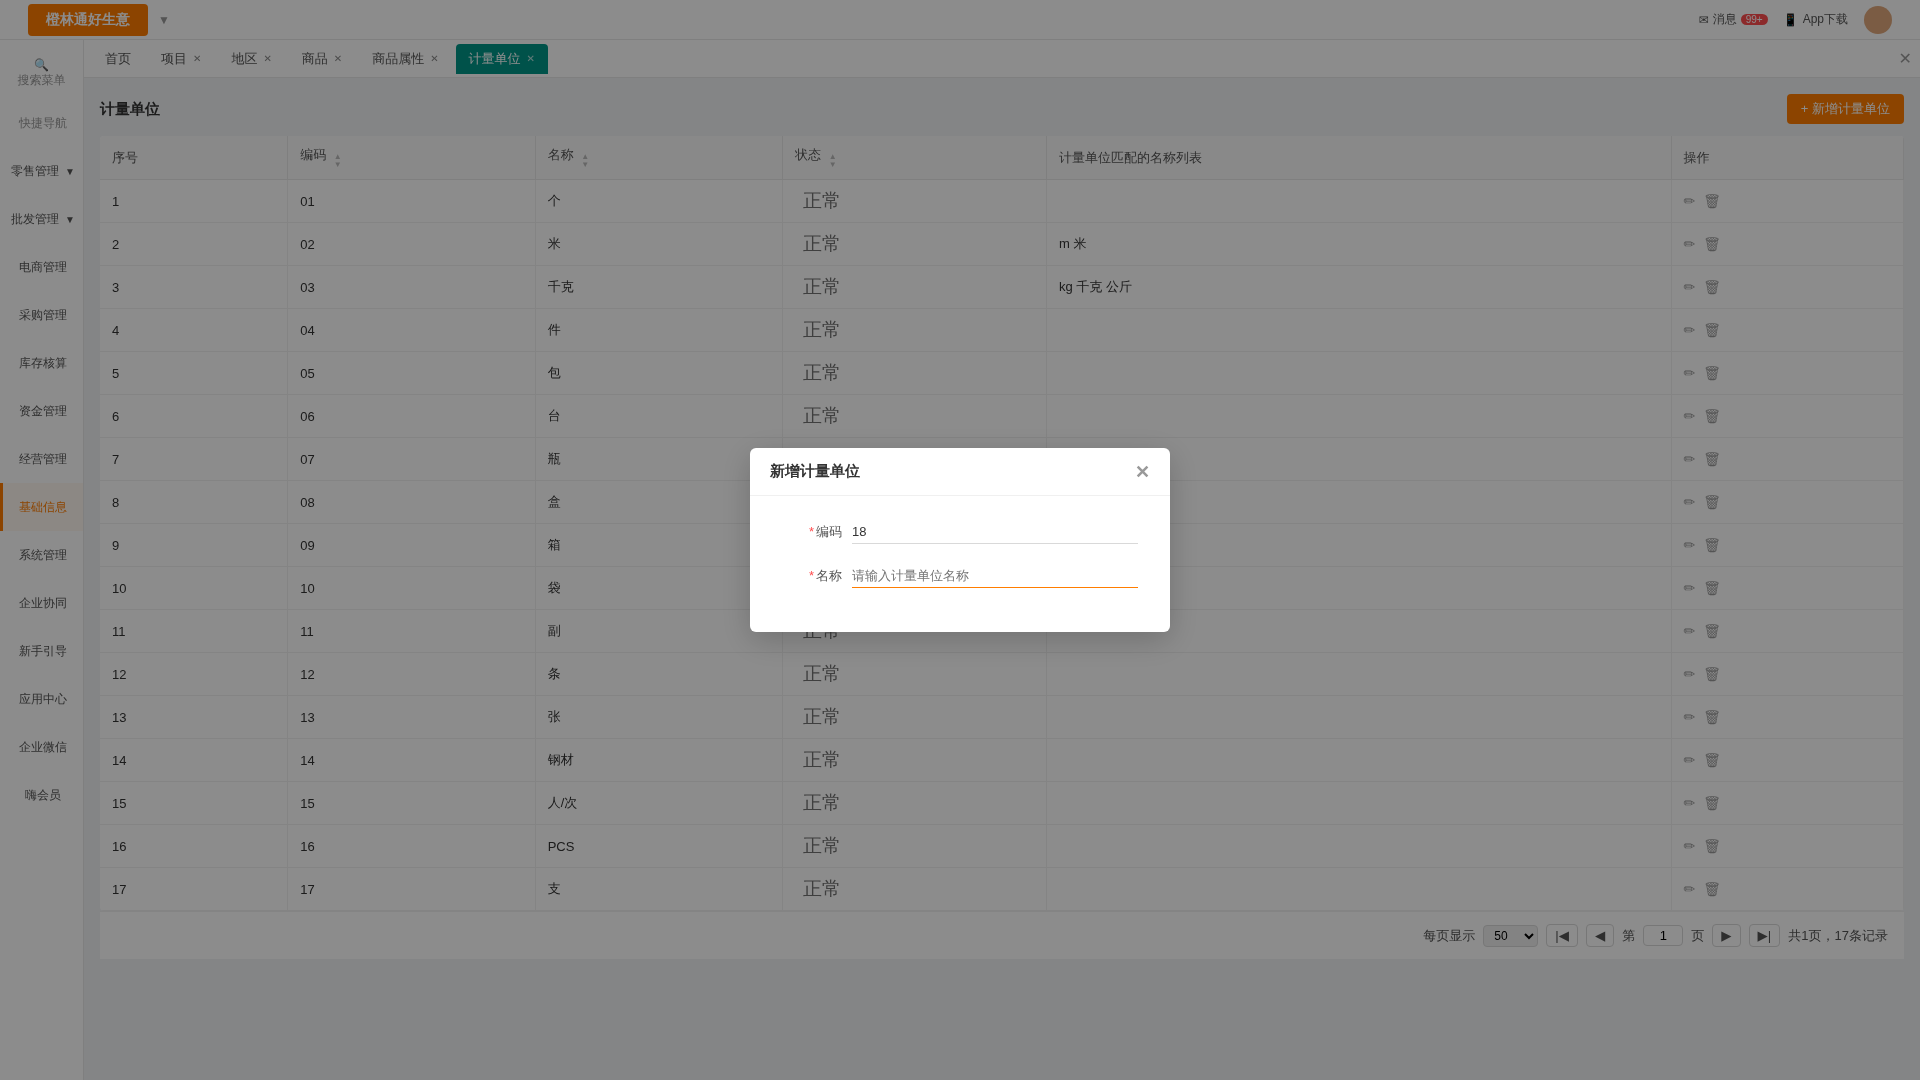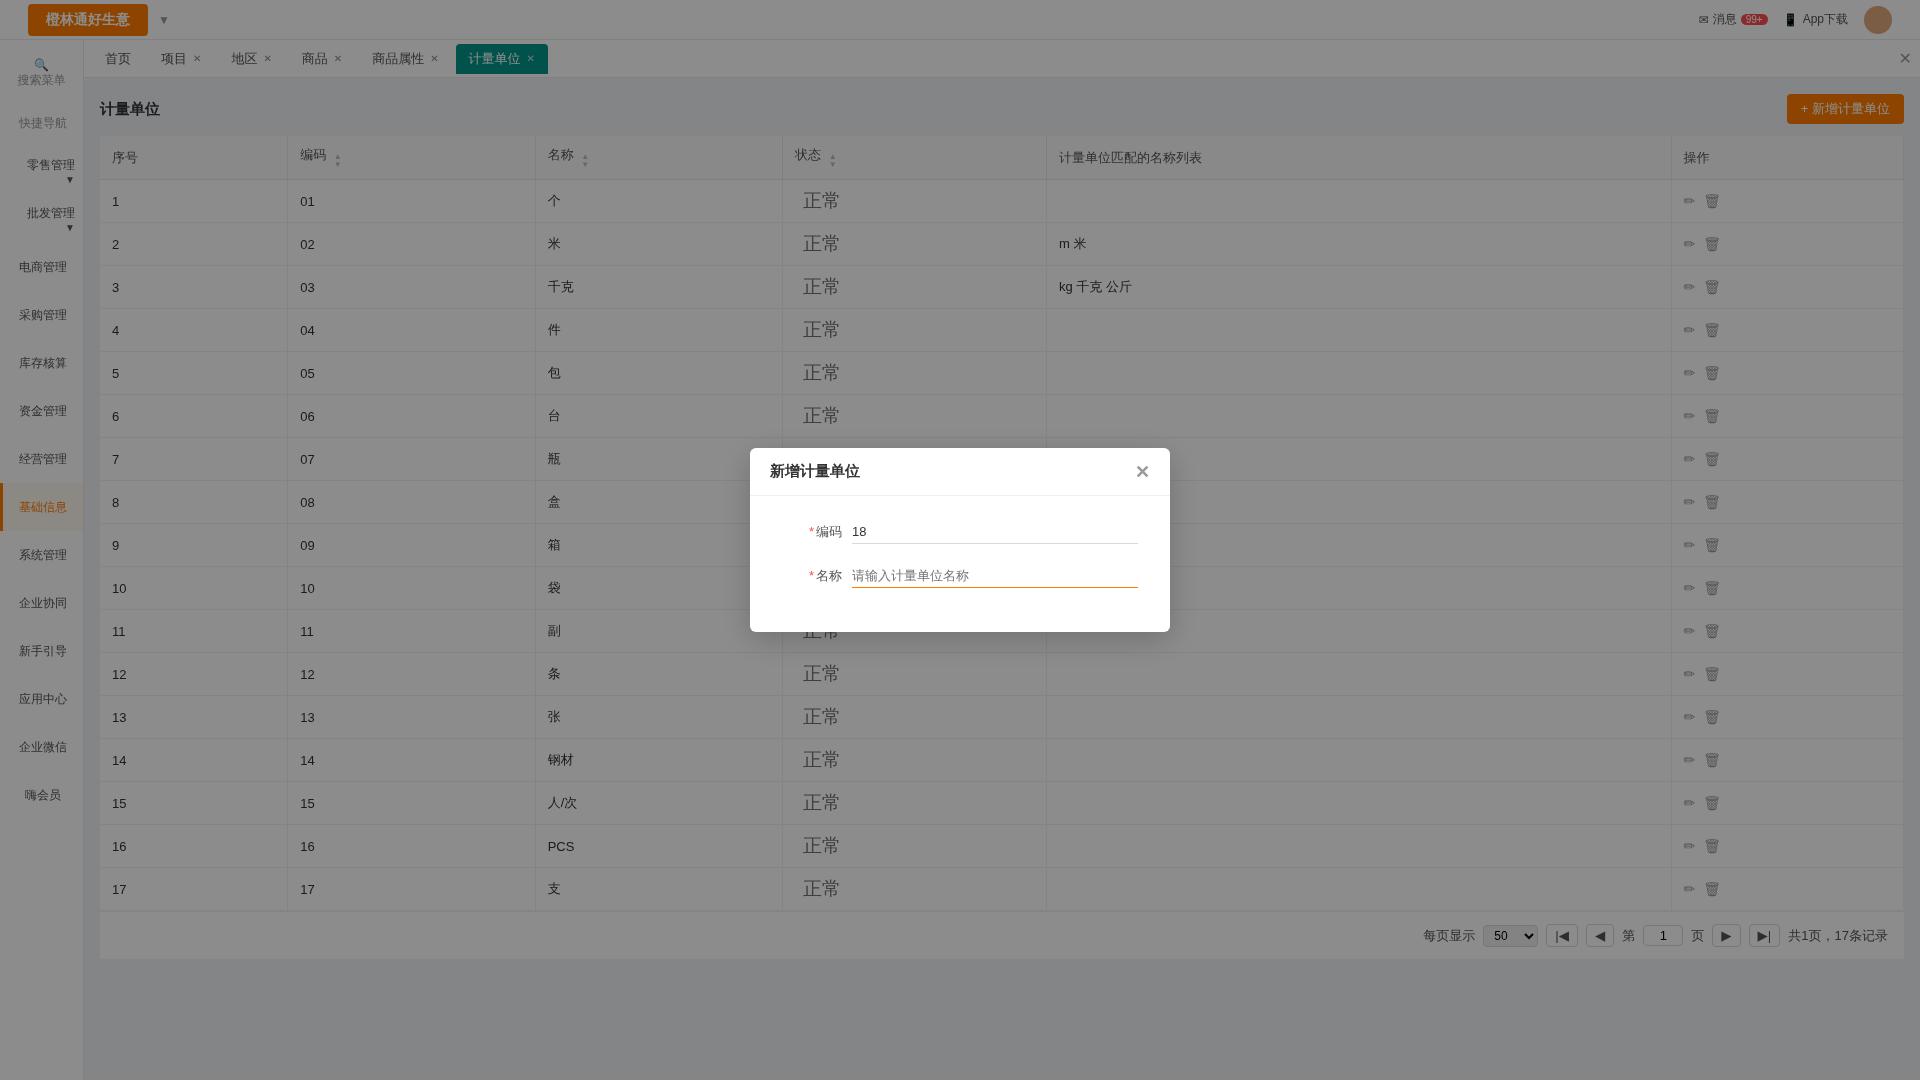--- a/index.html
+++ b/index.html
@@ -40,21 +40,21 @@
       align-items: center;
       justify-content: center;
       padding: 10px 4px;
       cursor: pointer;
       font-size: 12px;
       color: #555;
       border-left: 3px solid transparent;
       min-height: 48px;
     }
     .sidebar-item.active { background: #fff7f0; color: #ff7d00; border-left-color: #ff7d00; }
-    .sidebar-item.has-arrow { flex-direction: column; justify-content: space-between; padding: 10px 8px; align-items: flex-end; }
+    .sidebar-item.has-arrow { flex-direction: row; justify-content: space-between; padding: 10px 8px; }
 
     
     .content-area { flex: 1; display: flex; flex-direction: column; overflow: hidden; }
 
     
     .tab-bar {
       height: 38px;
       background: #fff;
       border-bottom: 1px solid #e8e8e8;
       display: flex;

